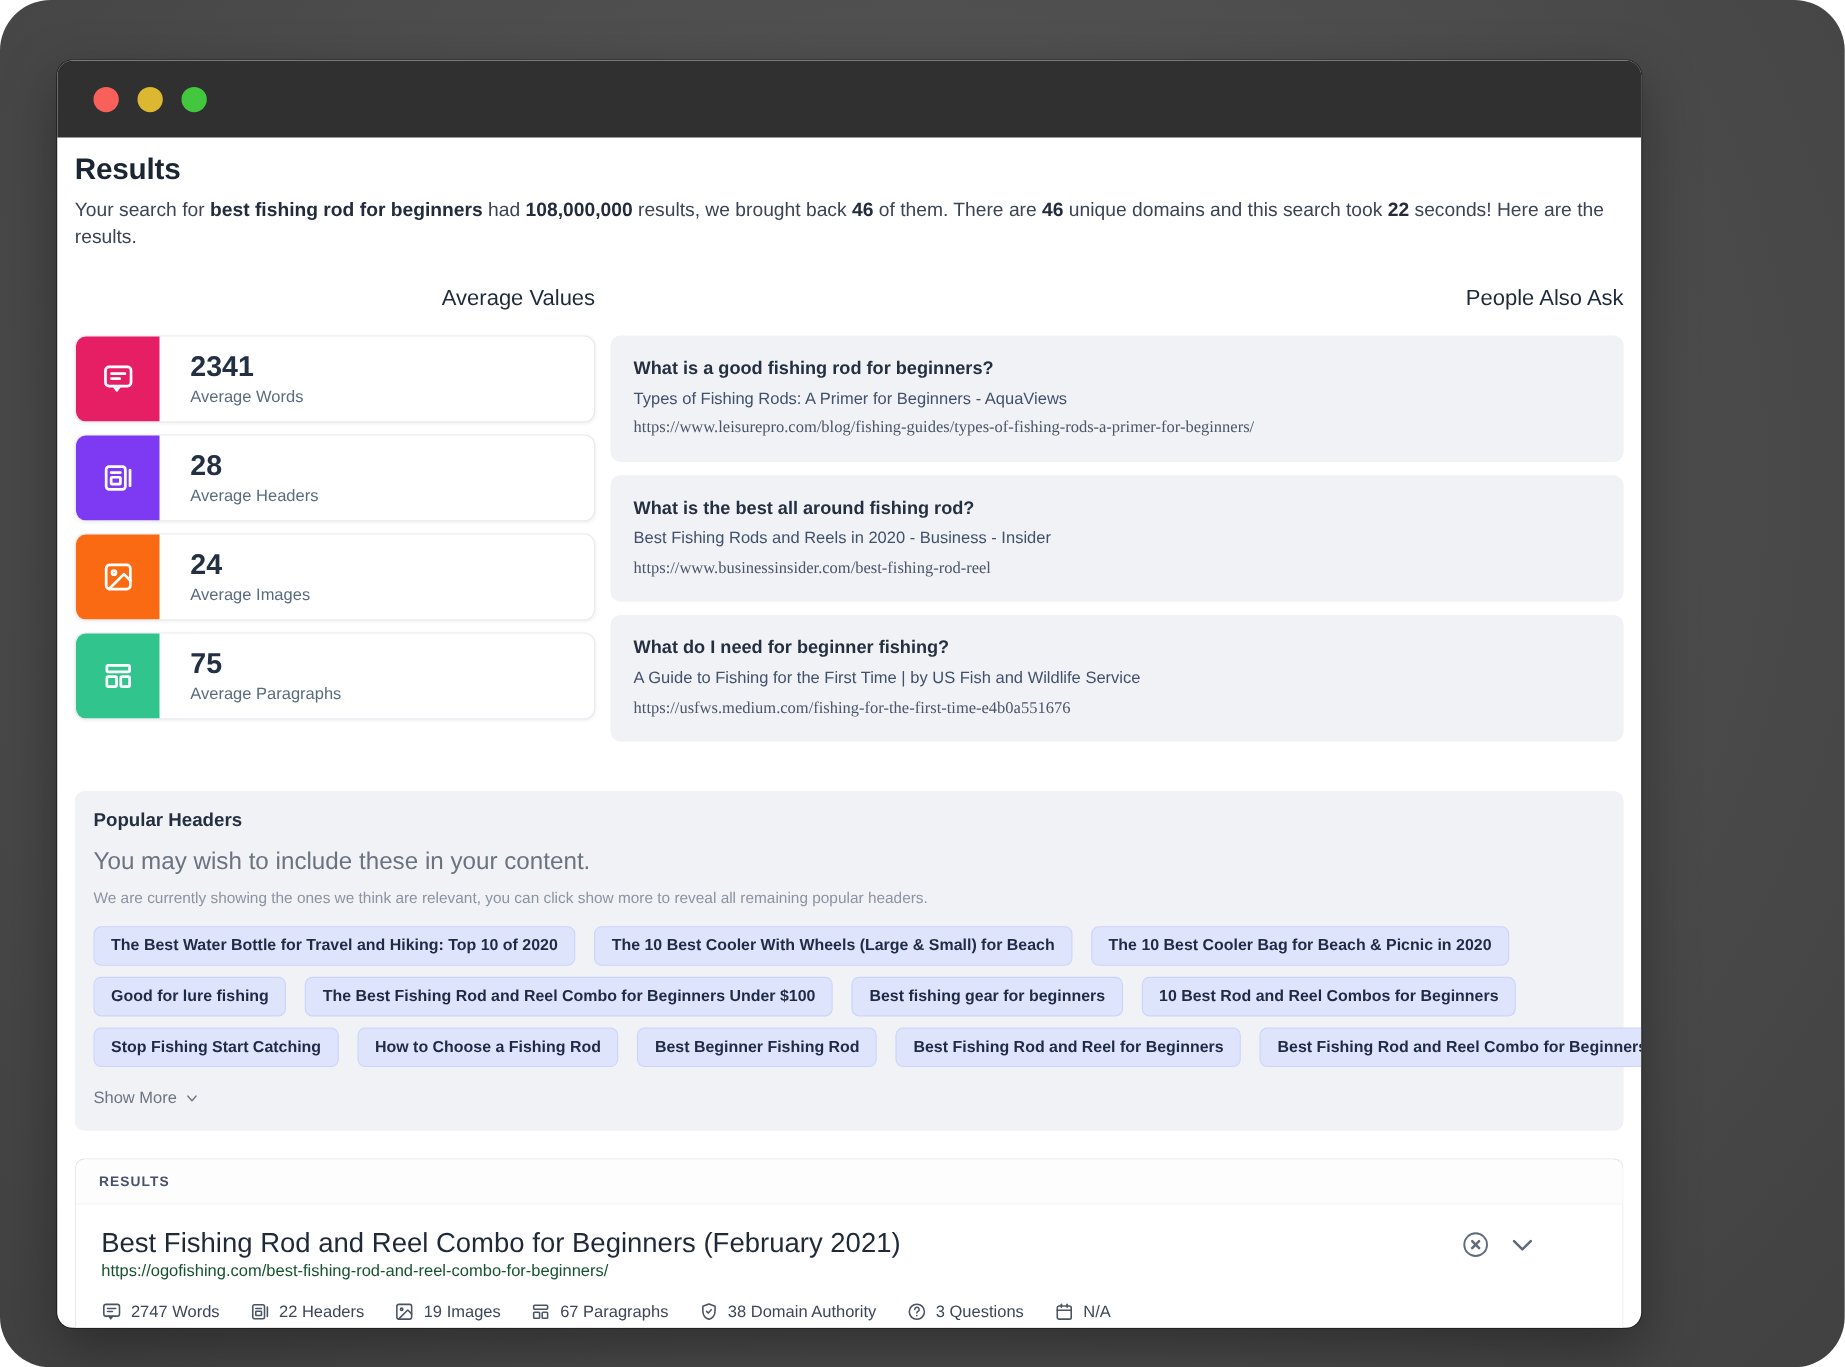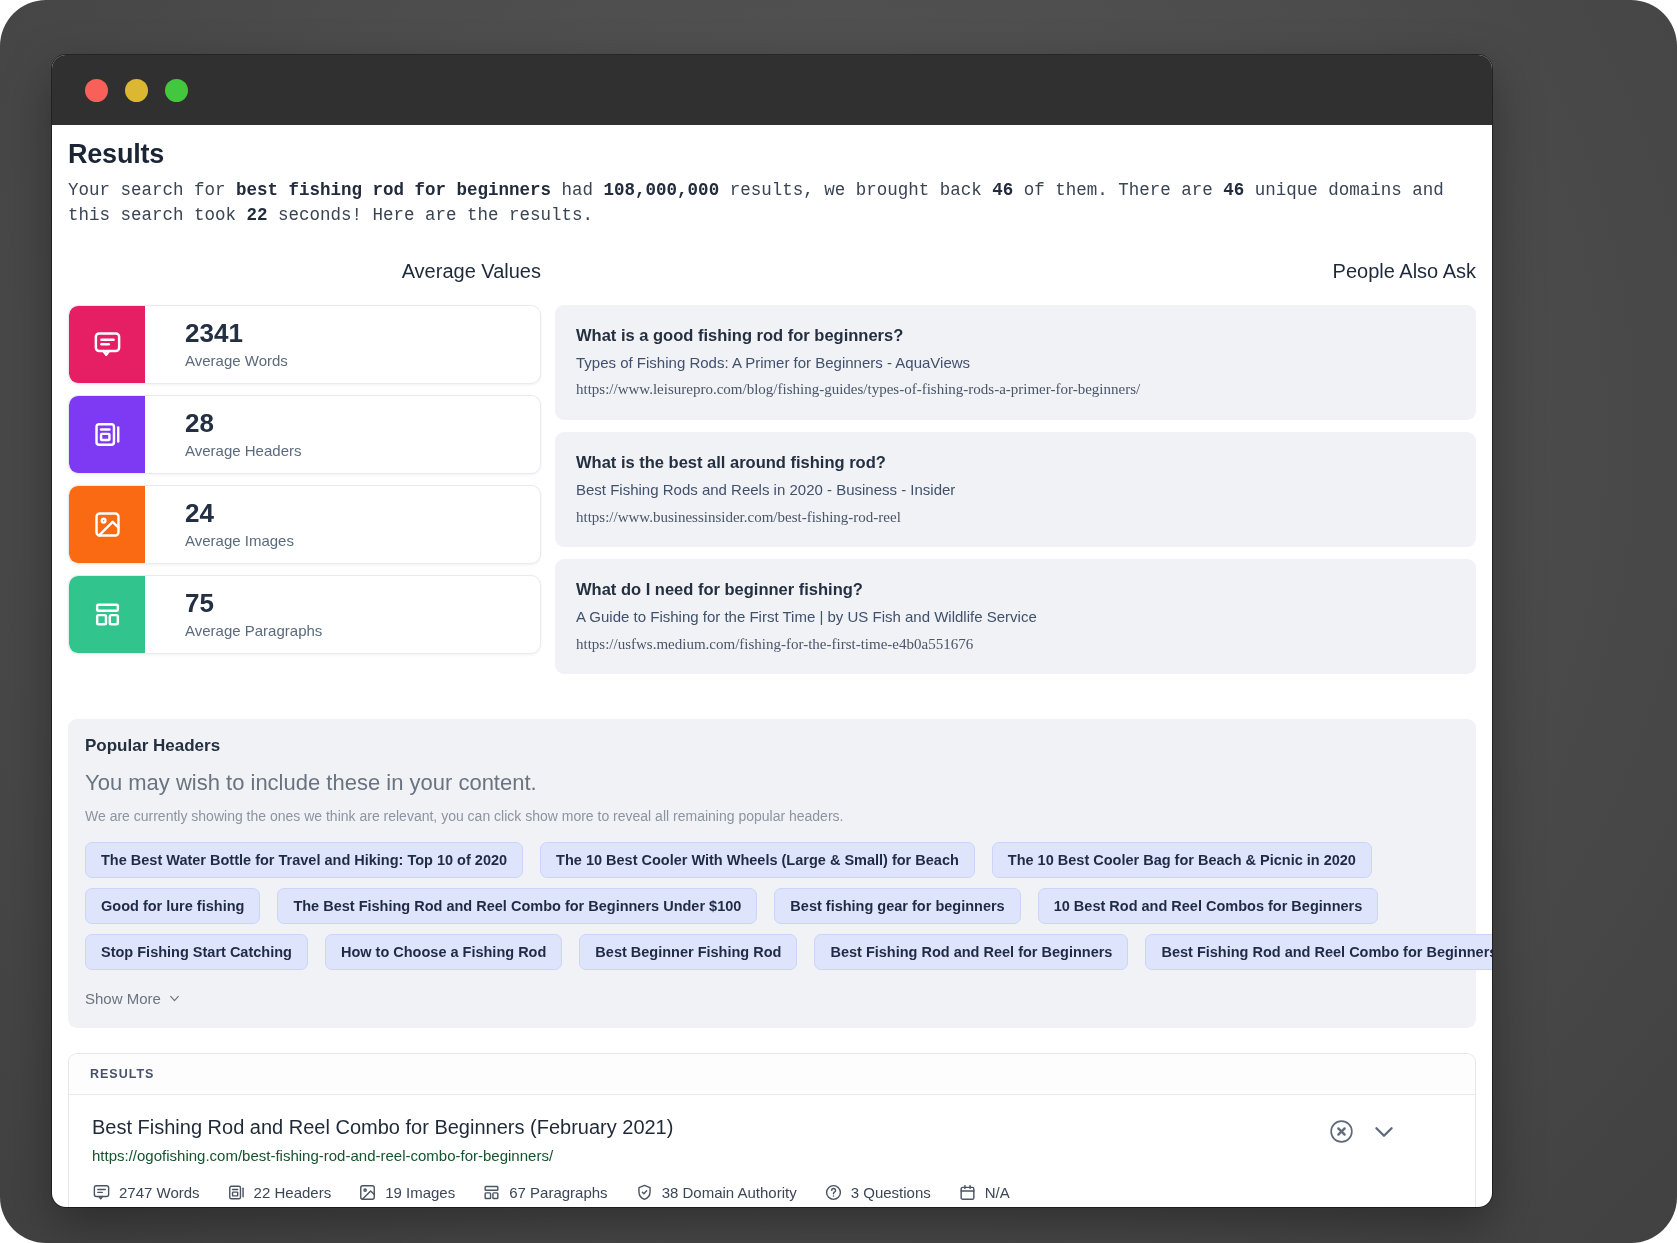--- a/index.html
+++ b/index.html
@@ -9,34 +9,34 @@
            border-radius:46px; overflow:hidden; }
   .window { position:absolute; left:52px; top:55px; width:1440px; height:1152px;
             border-radius:14px; background:#ffffff; overflow:hidden;
             box-shadow:0 0 0 1px rgba(0,0,0,.45), 0 18px 50px rgba(0,0,0,.35); }
   .titlebar { height:70px; background:#303030; display:flex; align-items:center; padding-left:33px; }
   .dot { width:23px; height:23px; border-radius:50%; margin-right:17px; }
   .dot.red { background:#f9605a; } .dot.yellow { background:#dcb732; } .dot.green { background:#43c73e; }
 
   .content { padding:12px 16px 0 16px; height:1082px; overflow:hidden; }
   .page-title { font-size:27px; font-weight:700; color:#1b2534; letter-spacing:-.2px; margin:2px 0 8px; }
-  .intro { font-size:17.5px; line-height:1.42; color:#3a4454; max-width:1530px;font-family:Liberation Mono, monospace; }
+  .intro { font-size:17.5px; line-height:1.42; color:#3a4454; max-width:1530px; }
   .intro b { color:#222c3c; }
 
   .columns { display:grid; grid-template-columns:473px 1fr; column-gap:14px; margin-top:32px; }
   .col-title { font-size:20px; font-weight:400; color:#1e2a3a; margin-bottom:22px;text-align:right; }
 
   .stat-list { display:flex; flex-direction:column; gap:11px; }
   .stat-card { display:flex; align-items:center; height:79px; background:#fff;
                border:1px solid #e8ebf0; border-radius:10px;
                box-shadow:0 1px 3px rgba(16,24,40,.06); overflow:hidden; }
   .stat-icon { width:76px; height:79px; flex:none; display:flex; align-items:center; justify-content:center;
                border-radius:10px 0 0 10px; }
   .stat-icon svg { width:31px; height:31px; stroke:#fff; fill:none; stroke-width:1.9; stroke-linecap:round; stroke-linejoin:round; }
-  .stat-text { margin-left:40px; }
+  .stat-text { margin-left:28px; }
   .stat-value { font-size:26px; font-weight:700; color:#233044; line-height:1.1; }
   .stat-label { font-size:15px; color:#5a6b7e; margin-top:4px; }
 
   .qa-card { background:#f0f2f6; border-radius:9px; padding:19px 21px; margin-bottom:12px; min-height:111px; }
   .qa-q { font-size:16.5px; font-weight:700; color:#242f40; line-height:1.35; }
   .qa-src { font-size:15px; color:#41506b; margin-top:6px; line-height:1.5; }
   .qa-url { font-size:15px; color:#4a5568; margin-top:4px; line-height:1.5;font-family:Liberation Serif, serif; }
 
   .popular { background:#f0f2f6; border-radius:9px; margin-top:33px; padding:17px 17px 20px 17px; }
   .popular-title { font-size:17px; font-weight:700; color:#242f40; }
@@ -47,21 +47,21 @@
   .pill { background:#dee4fc; border:1px solid #ccd4f9; border-radius:7px; padding:9px 15px;
           font-size:14.5px; font-weight:700; color:#1f2a44; white-space:nowrap; cursor:pointer; }
   .show-more { margin-top:20px; font-size:15px; color:#6b7480; display:inline-flex; align-items:center; gap:7px; cursor:pointer; }
   .show-more svg { width:13px; height:13px; stroke:#6b7480; fill:none; stroke-width:2.2; stroke-linecap:round; stroke-linejoin:round; }
 
   .results-card { margin-top:25px; border:1px solid #e3e7ec; border-radius:9px 9px 0 0; border-bottom:none; background:#fff; }
   .results-head { padding:13px 21px; font-size:12.5px; font-weight:600; letter-spacing:1px; color:#47516b;
                   border-bottom:1px solid #e8ebf0; background:#fdfdfe; border-radius:9px 9px 0 0; }
   .result-item { padding:21px 23px 0 23px; }
   .result-top { display:flex; justify-content:space-between; align-items:flex-start; }
-  .result-title { font-size:20px; font-weight:500; color:#1f2937; }
+  .result-title { font-size:25px; font-weight:500; color:#1f2937; }
   .result-actions { display:flex; align-items:center; gap:16px; padding-right:55px; margin-top:2px; }
   .result-actions svg { stroke:#5f6a7a; fill:none; stroke-linecap:round; stroke-linejoin:round; cursor:pointer; }
   .result-url { font-size:15px; color:#14532d; margin-top:2px; }
   .result-stats { display:flex; align-items:center; gap:27px; margin-top:19px; padding-bottom:21px; border-bottom:3px solid #15803d; }
   .rstat { display:flex; align-items:center; gap:8px; font-size:15px; color:#3c4656; }
   .rstat svg { width:19px; height:19px; stroke:#4a5462; fill:none; stroke-width:1.8; stroke-linecap:round; stroke-linejoin:round; flex:none; }
 </style>
 </head>
 <body>
 

